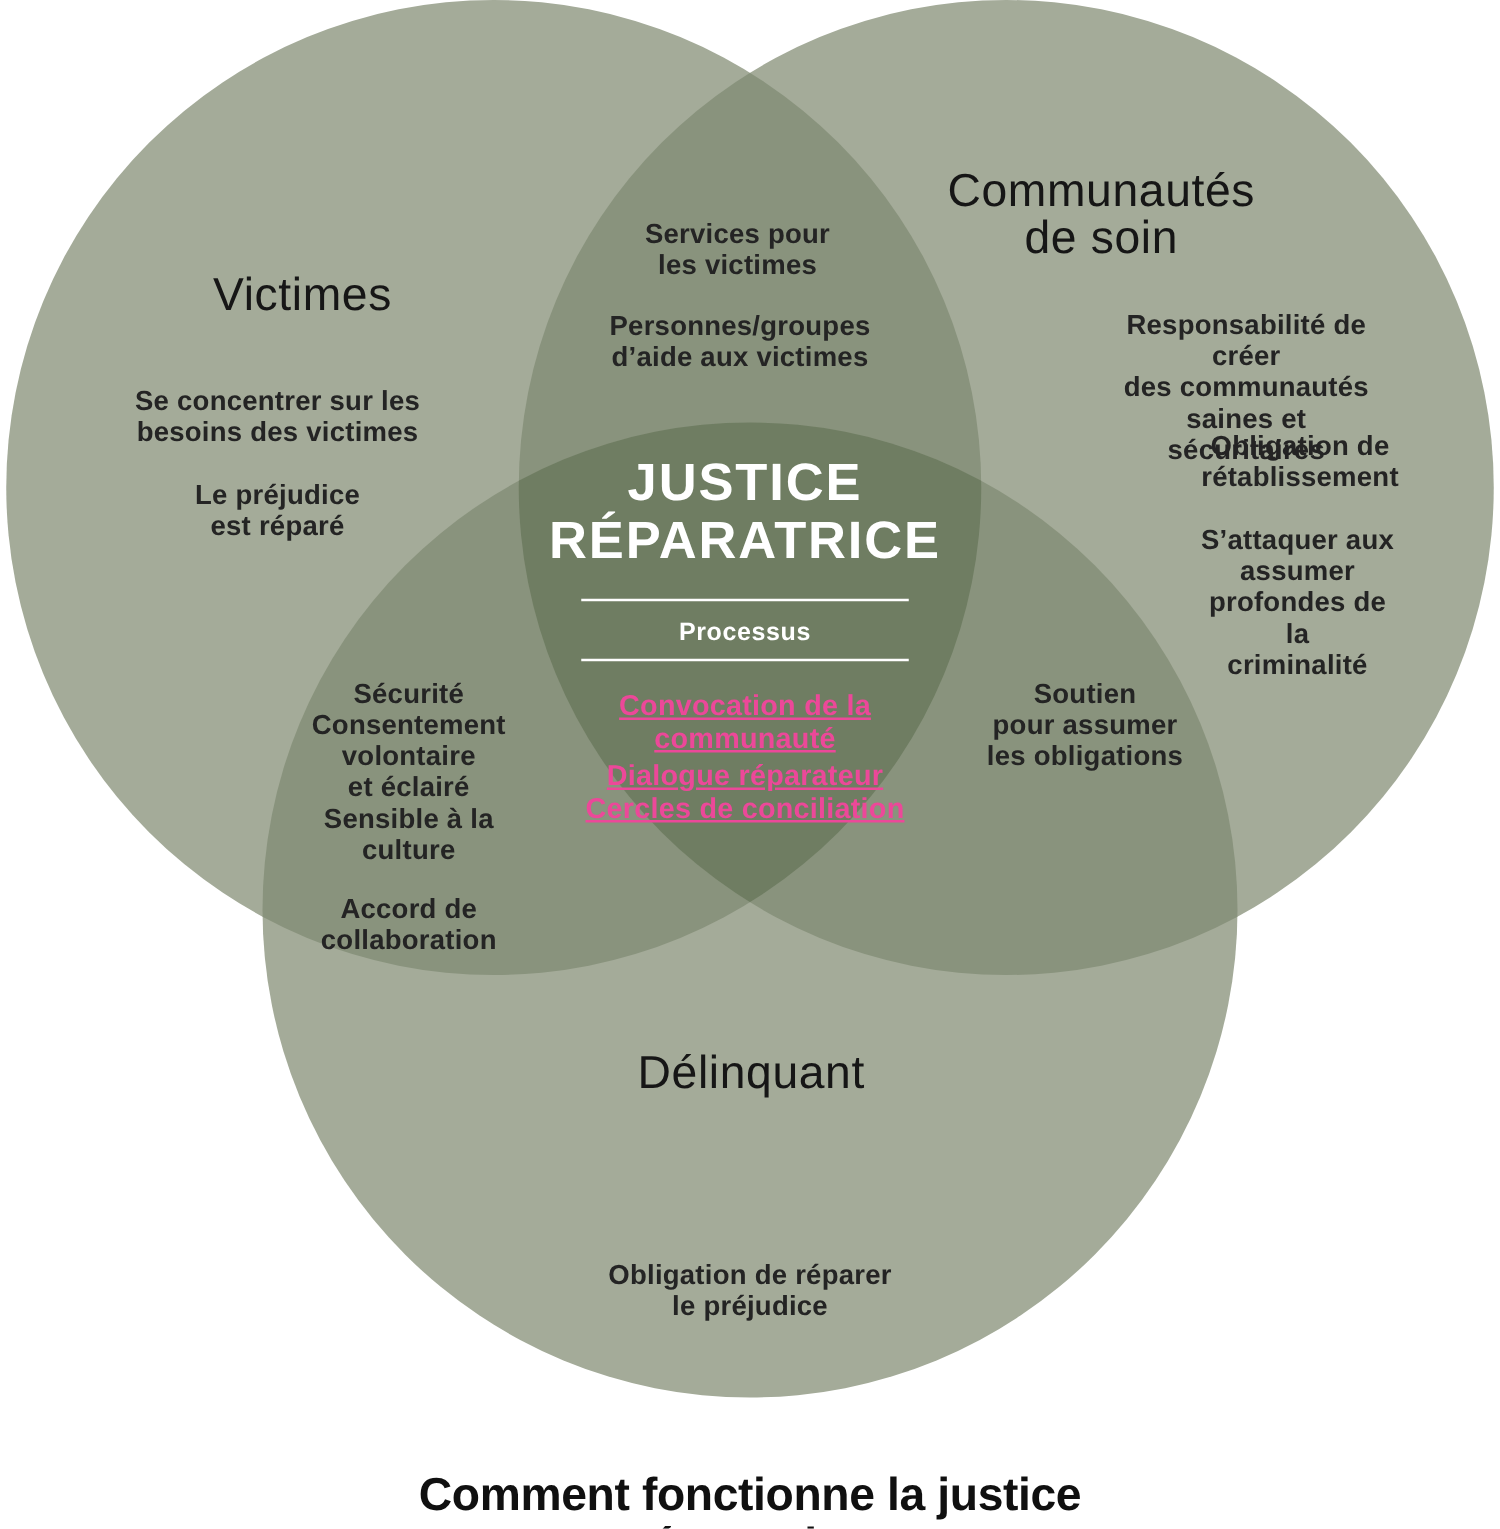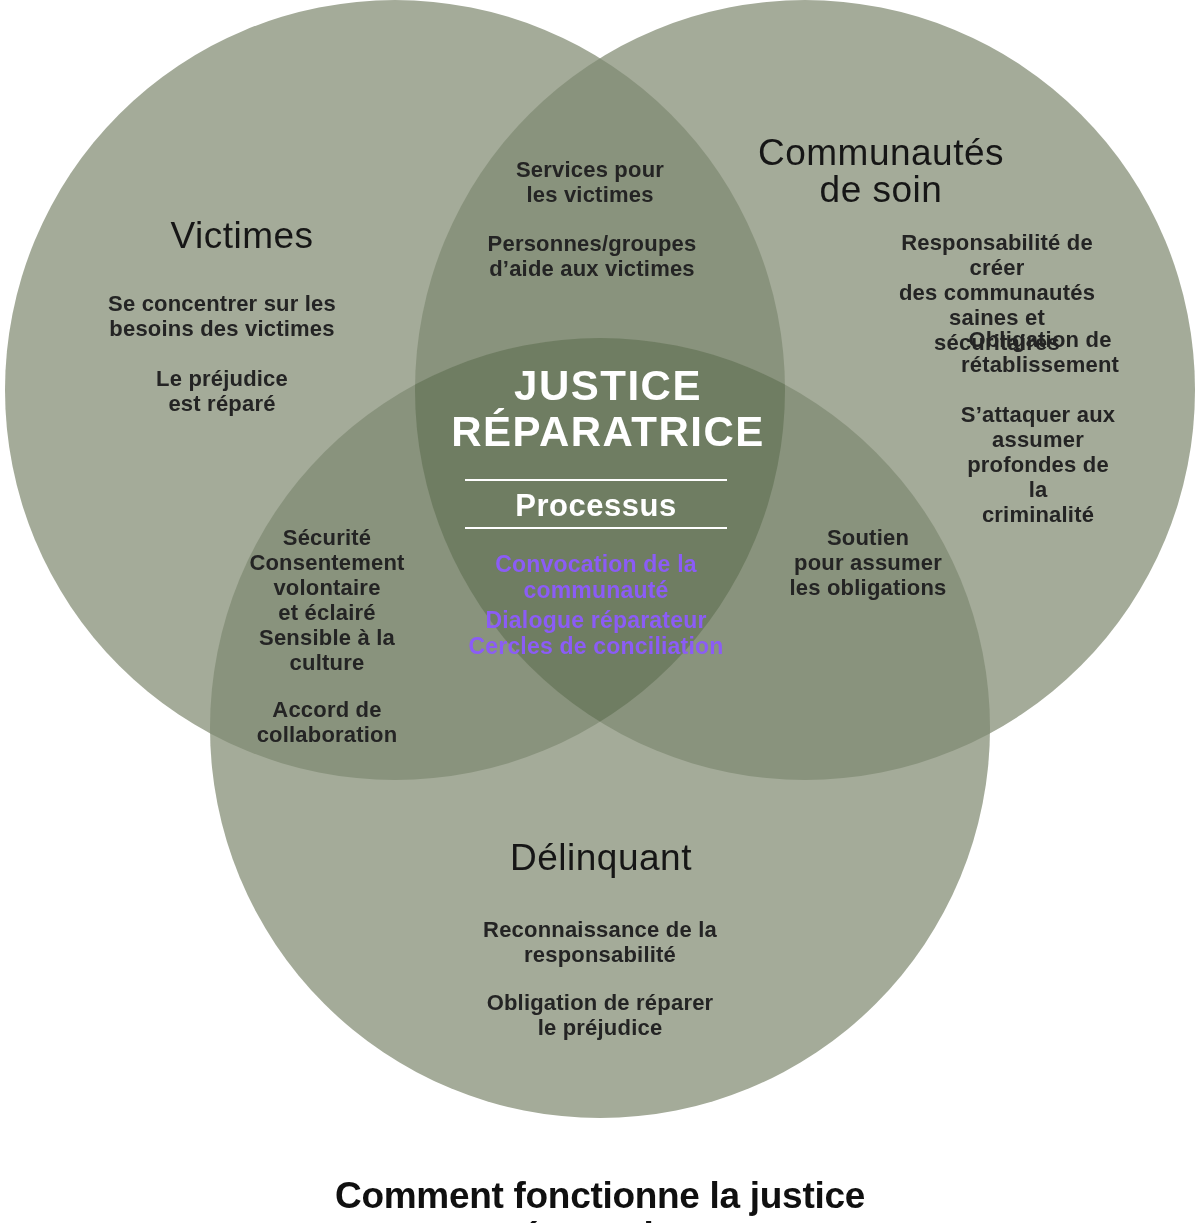--- a/index.html
+++ b/index.html
@@ -16,33 +16,33 @@
     transform:translateX(-50%);
     text-align:center;
     white-space:pre-line;
   }
   .vtitle{
     font-size:37px;line-height:37px;font-weight:normal;
     color:#161616;letter-spacing:0.5px;
   }
   .vitem{
     font-size:22px;line-height:25px;font-weight:bold;
-    color:#242424;letter-spacing:0.2px;
+    color:#242424;letter-spacing:0.2px;margin-top:17px;
   }
   .center-title{
     font-size:42px;line-height:46px;font-weight:bold;
-    color:#ffffff;letter-spacing:1.5px;margin-left:12px;
+    color:#ffffff;letter-spacing:1.5px;
   }
   .center-sub{
-    font-size:31px;line-height:34px;font-weight:bold;
+    font-size:20px;line-height:34px;font-weight:bold;
     color:#ffffff;letter-spacing:0.5px;text-align:center;
   }
   .center-item{
     font-size:23px;line-height:26px;font-weight:bold;
-    color:#8b5cf6;letter-spacing:0.2px;
+    color:#ec4899;letter-spacing:0.2px;text-decoration:underline;
   }
   .rule{
     position:absolute;
     width:262px;height:2px;
     background:#ffffff;
     transform:translateX(-50%);
   }
   .caption{
     font-size:37px;line-height:40px;font-weight:bold;
     color:#101010;letter-spacing:-0.3px;
@@ -123,20 +123,18 @@
 Sensible à la
 culture</div>
   <div class="layer vitem" style="left:327px;top:697px">Accord de
 collaboration</div>
 
   <div class="layer vitem" style="left:868px;top:525px">Soutien
 pour assumer
 les obligations</div>
 
   <div class="layer vtitle" style="left:601px;top:839px">Délinquant</div>
-  <div class="layer vitem" style="left:600px;top:917px">Reconnaissance de la
-responsabilité</div>
   <div class="layer vitem" style="left:600px;top:990px">Obligation de réparer
 le préjudice</div>
 
   <div class="layer caption" style="left:600px;top:1176px">Comment fonctionne la justice réparatrice</div>
 
 </div>
 
 </body></html>

